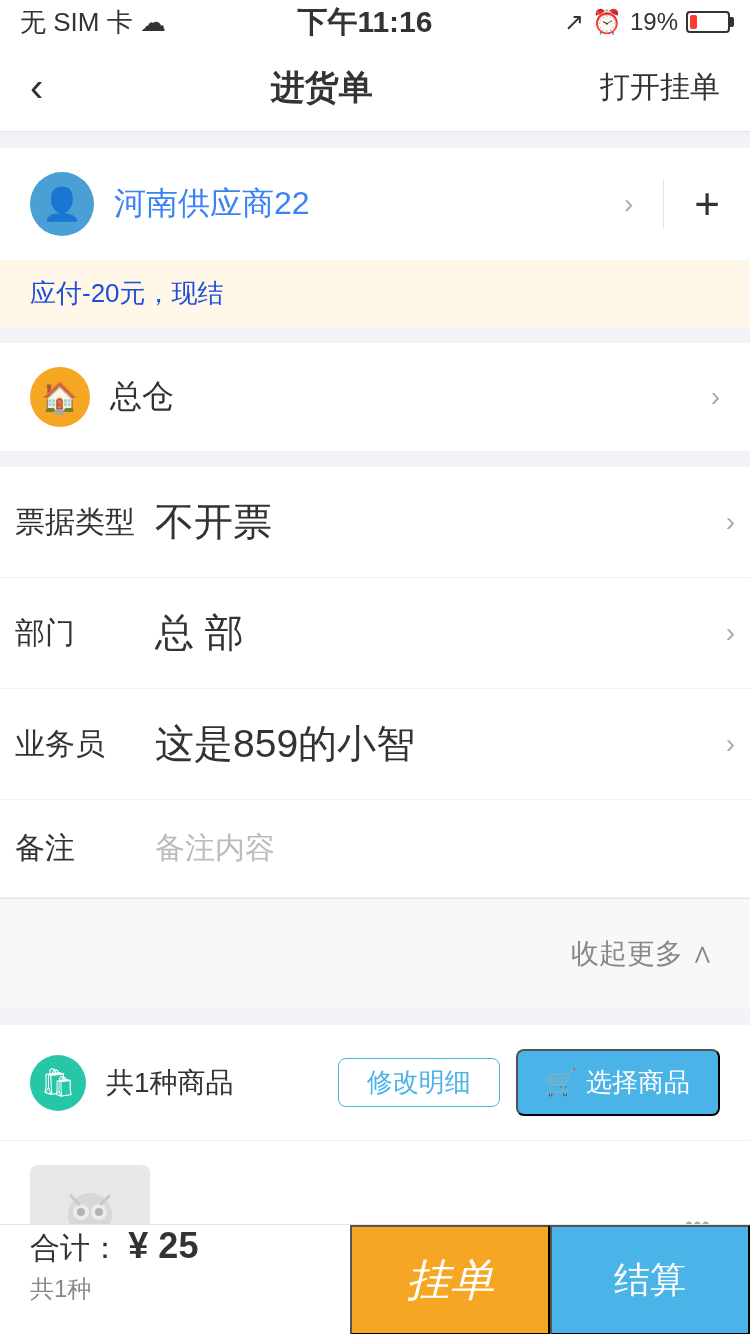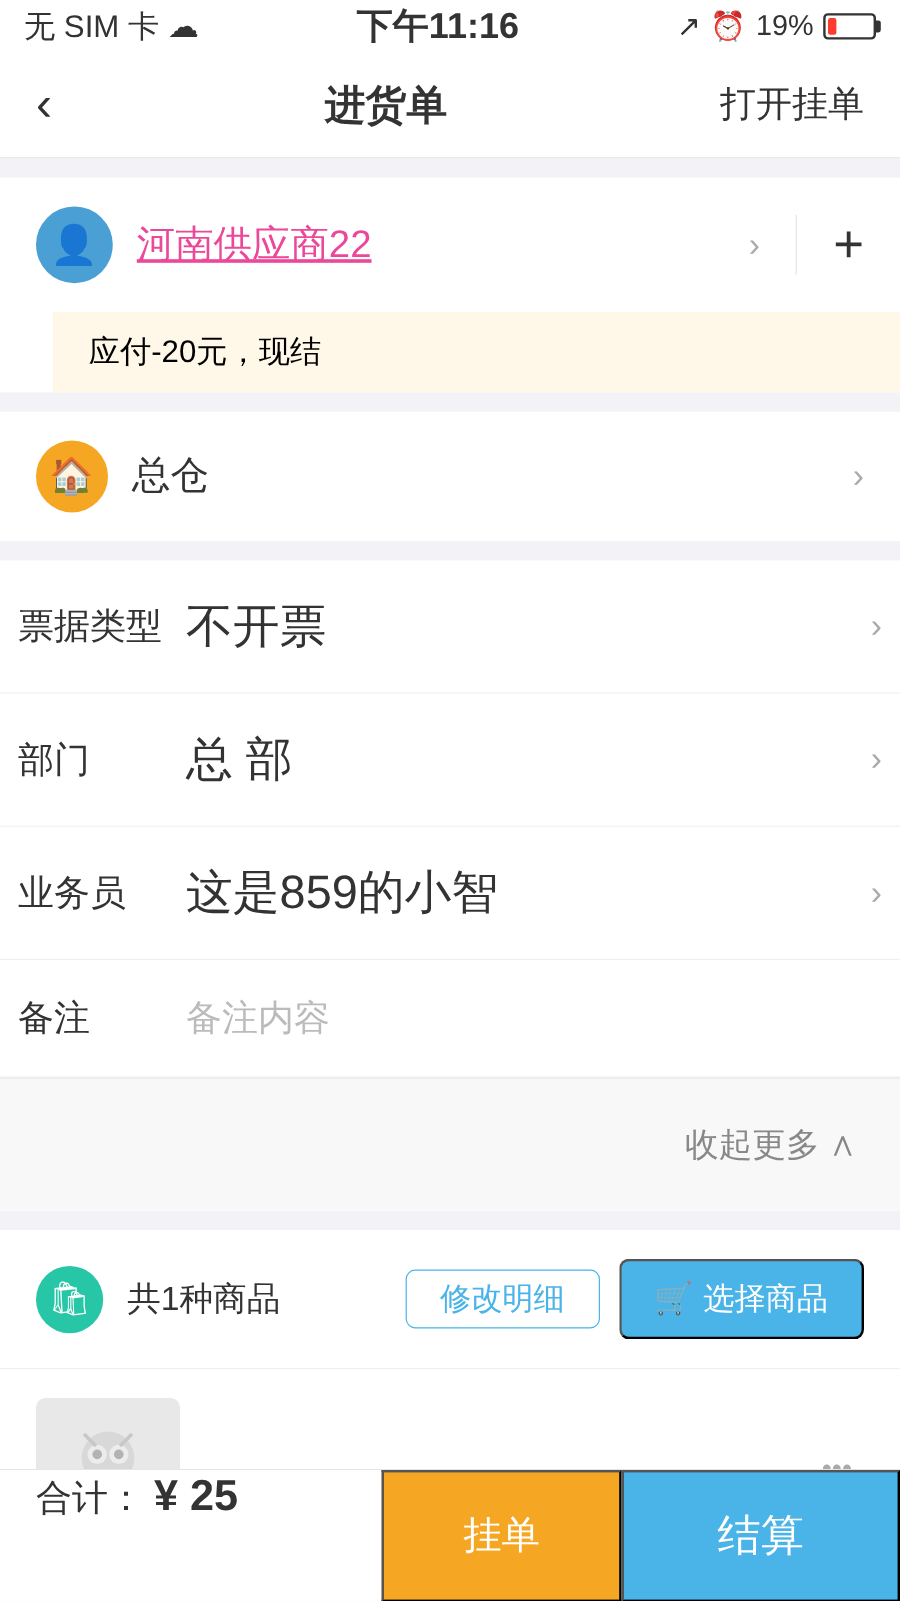--- a/index.html
+++ b/index.html
@@ -63,34 +63,33 @@
       display: flex;
       align-items: center;
       padding: 24px 30px;
       border-bottom: none;
     }
     .supplier-avatar {
       width: 64px; height: 64px; border-radius: 50%; background: #4a9fd4;
       display: flex; align-items: center; justify-content: center;
       color: #fff; font-size: 32px; margin-right: 20px; flex-shrink: 0;
     }
-    .supplier-name { flex: 1; font-size: 32px; color: #ec4899; text-decoration: underline; }
+    .supplier-name { flex: 1; font-size: 32px; color: #3b82f6; }
     .supplier-arrow { color: #aaa; font-size: 28px; margin-right: 30px; }
     .supplier-add {
       color: #333; font-size: 44px; font-weight: 300; padding-left: 30px;
       border-left: 1px solid #e5e5e5;
     }
 
     
     .notice-bar {
       background: #fff8e8;
       padding: 16px 30px;
       font-size: 26px;
-      color: #000000;
-      margin-left: 44px;
+      color: #1d4ed8;
     }
 
     
     .warehouse-row {
       display: flex;
       align-items: center;
       padding: 24px 30px;
     }
     .warehouse-icon {
       width: 60px; height: 60px; border-radius: 50%; background: #f5a623;
@@ -186,24 +185,24 @@
     }
     .total-section {
       flex: 1;
       padding: 0 30px;
     }
     .total-main { font-size: 30px; color: #333; }
     .total-amount { font-size: 36px; font-weight: 600; color: #333; }
     .total-sub { font-size: 24px; color: #888; margin-top: 4px; }
     .btn-hang {
       width: 200px; height: 110px; background: #f5a623; color: #fff;
-      font-size: 32px; display: flex; align-items: center; justify-content: center;
+      font-size: 44px; display: flex; align-items: center; justify-content: center; font-style: italic;
     }
     .btn-settle {
-      width: 232px; height: 110px; background: #4ab3e8; color: #fff;
+      width: 200px; height: 110px; background: #4ab3e8; color: #fff;
       font-size: 36px; display: flex; align-items: center; justify-content: center;
     }
 
     .spacer { height: 110px; }
   </style>
 </head>
 <body>
 
 <div class="status-bar">
   <div class="status-left">
@@ -311,16 +310,17 @@
 
   <div class="spacer"></div>
 </div>
 
 <div class="bottom-bar">
   <div class="total-section">
     <div class="total-main">
       <span>合计：</span>
       <span class="total-amount">¥ 25</span>
     </div>
+    <div class="total-sub">共1种</div>
   </div>
   <button class="btn-hang">挂单</button>
   <button class="btn-settle">结算</button>
 </div>
 
 </body></html>

